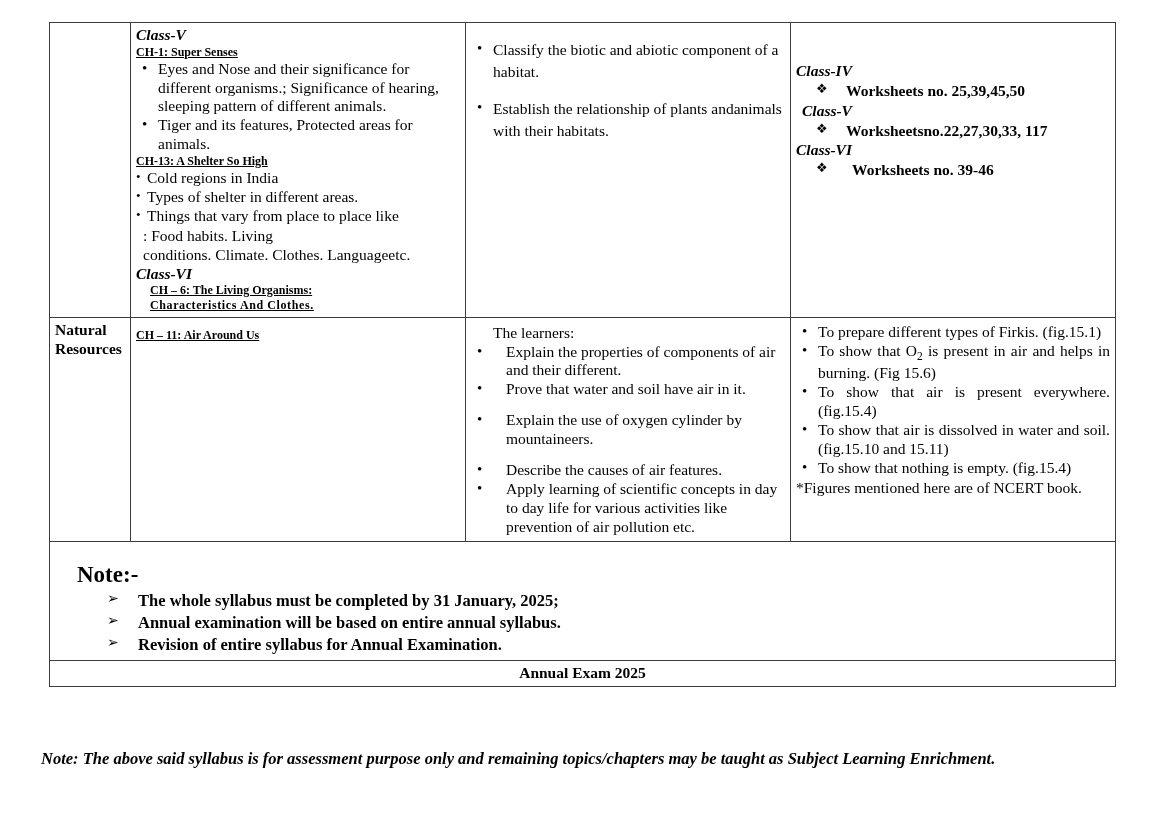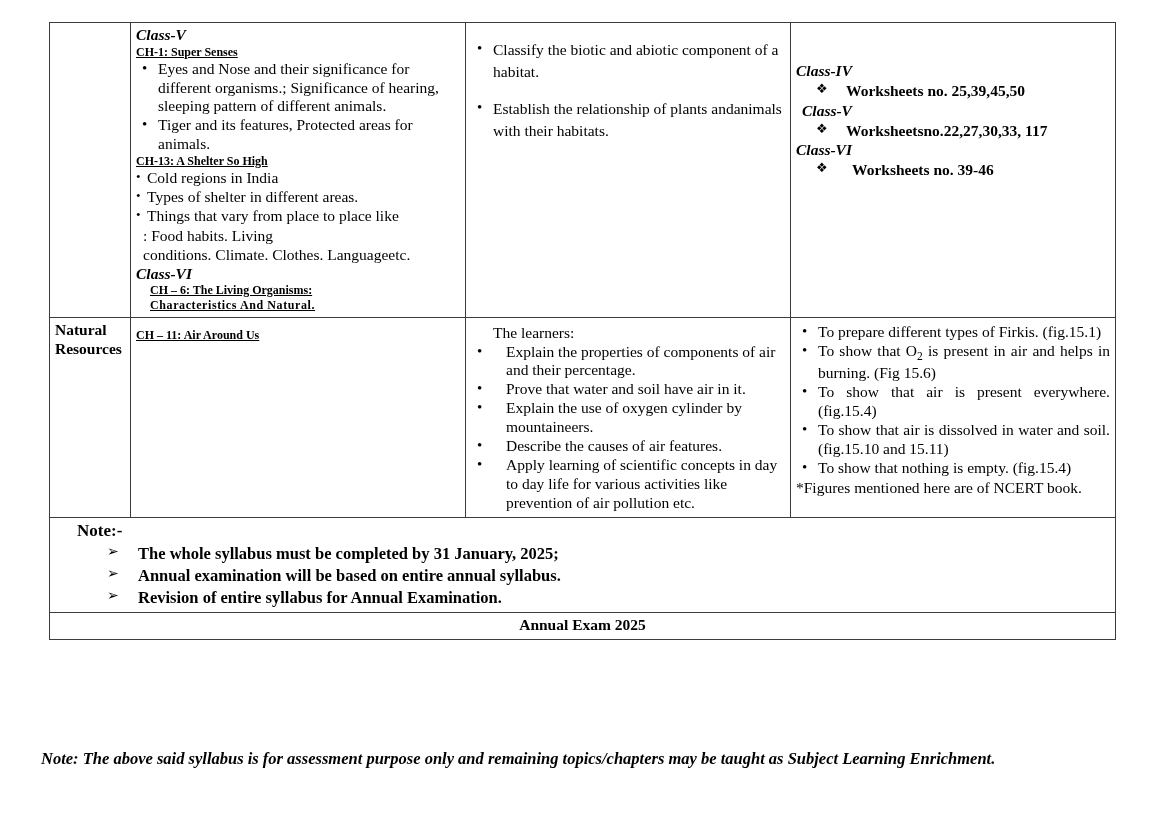--- a/index.html
+++ b/index.html
@@ -125,21 +125,21 @@
     top: 0;
     font-size: 14px;
     font-weight: normal;
   }
 
   
   .lo-cell ul.b-round > li { margin-bottom: 14px; line-height: 1.45; }
 
   
   .learner-list > li { margin-bottom: 2px; }
-  .learner-list > li.gap { }
+  .learner-list > li.gap { margin-top: 12px; }
 
   
   .act-list > li { text-align: justify; }
 
   .sub-head-cell {
     font-weight: bold;
     font-size: 15.5px;
     line-height: 1.22;
     padding-top: 8px;
   }
@@ -151,22 +151,22 @@
     margin: 0;
     line-height: 1.3;
   }
   .ws-indent-1 { padding-left: 6px; }
 
   .note-cell {
     padding: 6px 5px 8px 5px;
   }
   .note-title {
     font-weight: bold;
-    font-size: 17px;
-    margin: 0 0 2px 22px;
+    font-size: 23px;
+    margin: 16px 0 2px 22px;
     line-height: 1.2;
   }
   .exam-cell {
     text-align: center;
     font-weight: bold;
     font-size: 17px;
     padding: 8px 5px 16px 5px;
   }
 
   .footer-note {
@@ -211,21 +211,21 @@
           <p class="ch-head">CH-13: A Shelter So High</p>
           <ul class="b-round b-tight">
             <li>Cold regions in India</li>
             <li>Types of shelter in different areas.</li>
             <li>Things that vary from place to place like</li>
           </ul>
           <p class="plainline" style="padding-left:7px;">:  Food habits.  Living</p>
           <p class="plainline" style="padding-left:7px;">conditions.  Climate.  Clothes.  Languageetc.</p>
           <p class="class-it">Class-VI</p>
           <p class="ch-head" style="padding-left:14px;">CH – 6: The Living Organisms:</p>
-          <p class="ch-head" style="padding-left:14px; letter-spacing:0.6px;">Characteristics And Natural.</p>
+          <p class="ch-head" style="padding-left:14px; letter-spacing:0.6px;">Characteristics And Clothes.</p>
         </td>
 
         <td class="lo-cell" style="padding-top:16px;">
           <ul class="b-round">
             <li>Classify the biotic and abiotic component of a habitat.</li>
             <li>Establish the relationship of plants andanimals with their habitats.</li>
           </ul>
         </td>
 
         <td style="padding-top:38px;">
@@ -249,21 +249,21 @@
           <span>Natural Resources</span>
         </td>
 
         <td style="padding-top:10px;">
           <p class="ch-head">CH – 11: Air Around Us</p>
         </td>
 
         <td style="padding-top:5px;">
           <p class="plainline" style="padding-left:22px;">The learners:</p>
           <ul class="b-round learner-list">
-            <li style="padding-left:35px;">Explain the properties of components of air and their percentage.</li>
+            <li style="padding-left:35px;">Explain the properties of components of air and their different.</li>
             <li style="padding-left:35px;">Prove that water and soil have air in it.</li>
             <li class="gap" style="padding-left:35px;">Explain the use of oxygen cylinder by mountaineers.</li>
             <li class="gap" style="padding-left:35px;">Describe the causes of air features.</li>
             <li style="padding-left:35px;">Apply learning of scientific concepts in day to day life for various activities like prevention of air pollution etc.</li>
           </ul>
         </td>
 
         <td style="padding-top:5px;">
           <ul class="b-round act-list">
             <li>To prepare different types of Firkis. (fig.15.1)</li>

